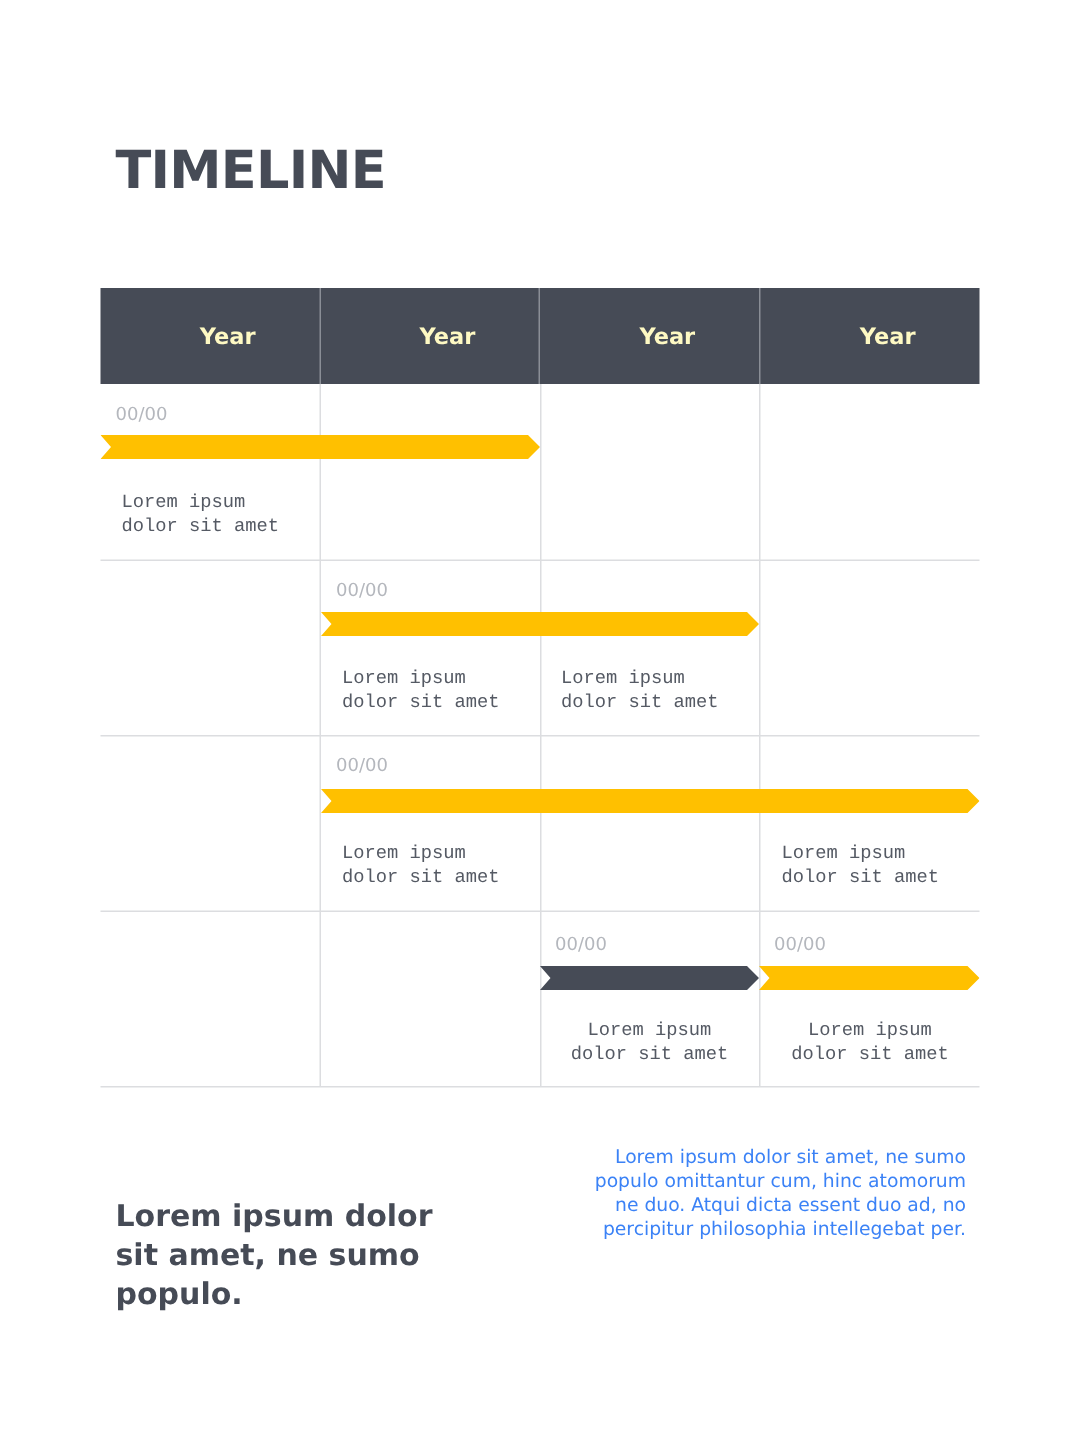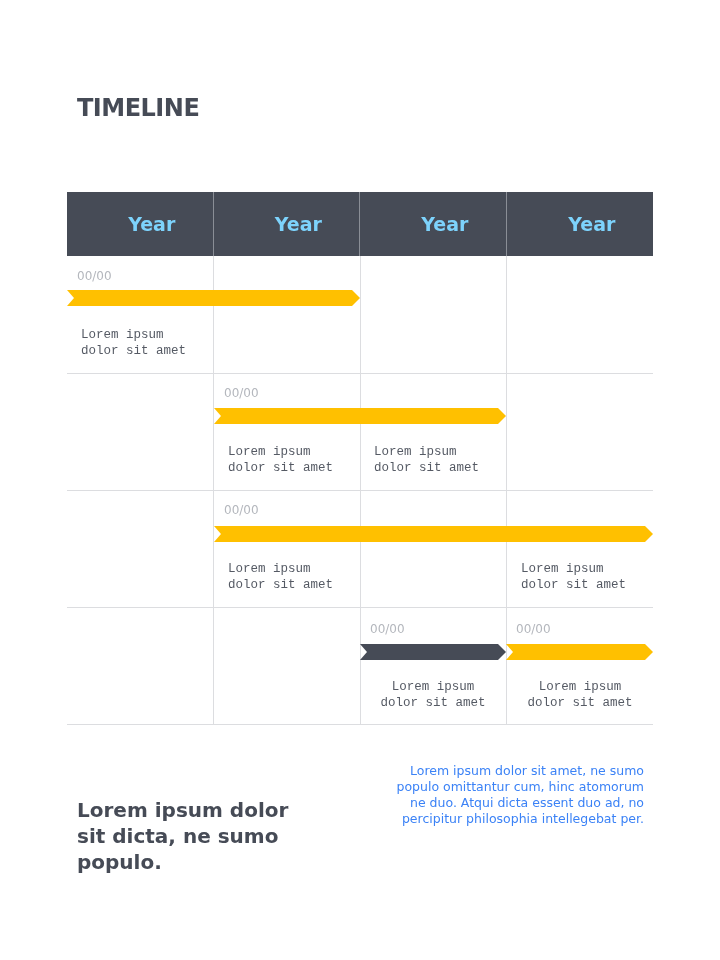--- a/index.html
+++ b/index.html
@@ -1,23 +1,23 @@
 <!DOCTYPE html>
 <html><head>
 <meta charset="utf-8">
 <style>
   * { box-sizing: border-box; margin: 0; padding: 0; }
   html, body { width: 720px; height: 960px; background: #ffffff; overflow: hidden; }
   body { position: relative; font-family: "DejaVu Sans", sans-serif; color: #464b56; }
 
-  .title { position: absolute; left: 77px; top: 94px; font-size: 24px; font-weight: bold; letter-spacing: -0.5px; color: #464b56; }
+  .title { position: absolute; left: 77px; top: 94px; font-size: 35px; font-weight: bold; letter-spacing: -0.5px; color: #464b56; }
 
   .table { position: absolute; left: 67px; top: 192px; width: 586px; }
   .thead { display: flex; height: 64px; background: #464b56; }
-  .th { width: 146.5px; display: flex; align-items: center; justify-content: center; color: #7dd3fc; font-weight: bold; font-size: 19px; border-right: 1px solid #8a8e96; margin-left: 24px; }
+  .th { width: 146.5px; display: flex; align-items: center; justify-content: center; color: #fef9c3; font-weight: bold; font-size: 15px; border-right: 1px solid #8a8e96; margin-left: 24px; }
   .th:last-child { border-right: none; }
 
   .grid-v { position: absolute; top: 64px; width: 1px; height: 468px; background: #dcdde0; }
   .grid-h { position: absolute; left: 0; width: 586px; height: 1px; background: #dcdde0; }
 
   .date { position: absolute; font-size: 12px; color: #b4b7bd; }
   .cell-text { position: absolute; font-size: 12.5px; line-height: 16px; color: #555a64; width: 130px; font-family: Liberation Mono, monospace; }
   .cell-text.center { text-align: center; }
 
   .arrow { position: absolute; height: 16px; }
@@ -111,14 +111,14 @@
       <div>Lorem ipsum</div>
         <div>dolor sit amet</div>
     </div>
     <div class="cell-text center" style="left:448px; top:487px">
       <div>Lorem ipsum</div>
         <div>dolor sit amet</div>
     </div>
   </div>
 </div>
 
-<div class="bottom-heading">Lorem ipsum dolor sit dicta, ne sumo populo.</div>
+<div class="bottom-heading">Lorem ipsum dolor sit amet, ne sumo populo.</div>
 <div class="bottom-body">Lorem ipsum dolor sit amet, ne sumo populo omittantur cum, hinc atomorum ne duo. Atqui dicta essent duo ad, no percipitur philosophia intellegebat per.</div>
 
 </body></html>

